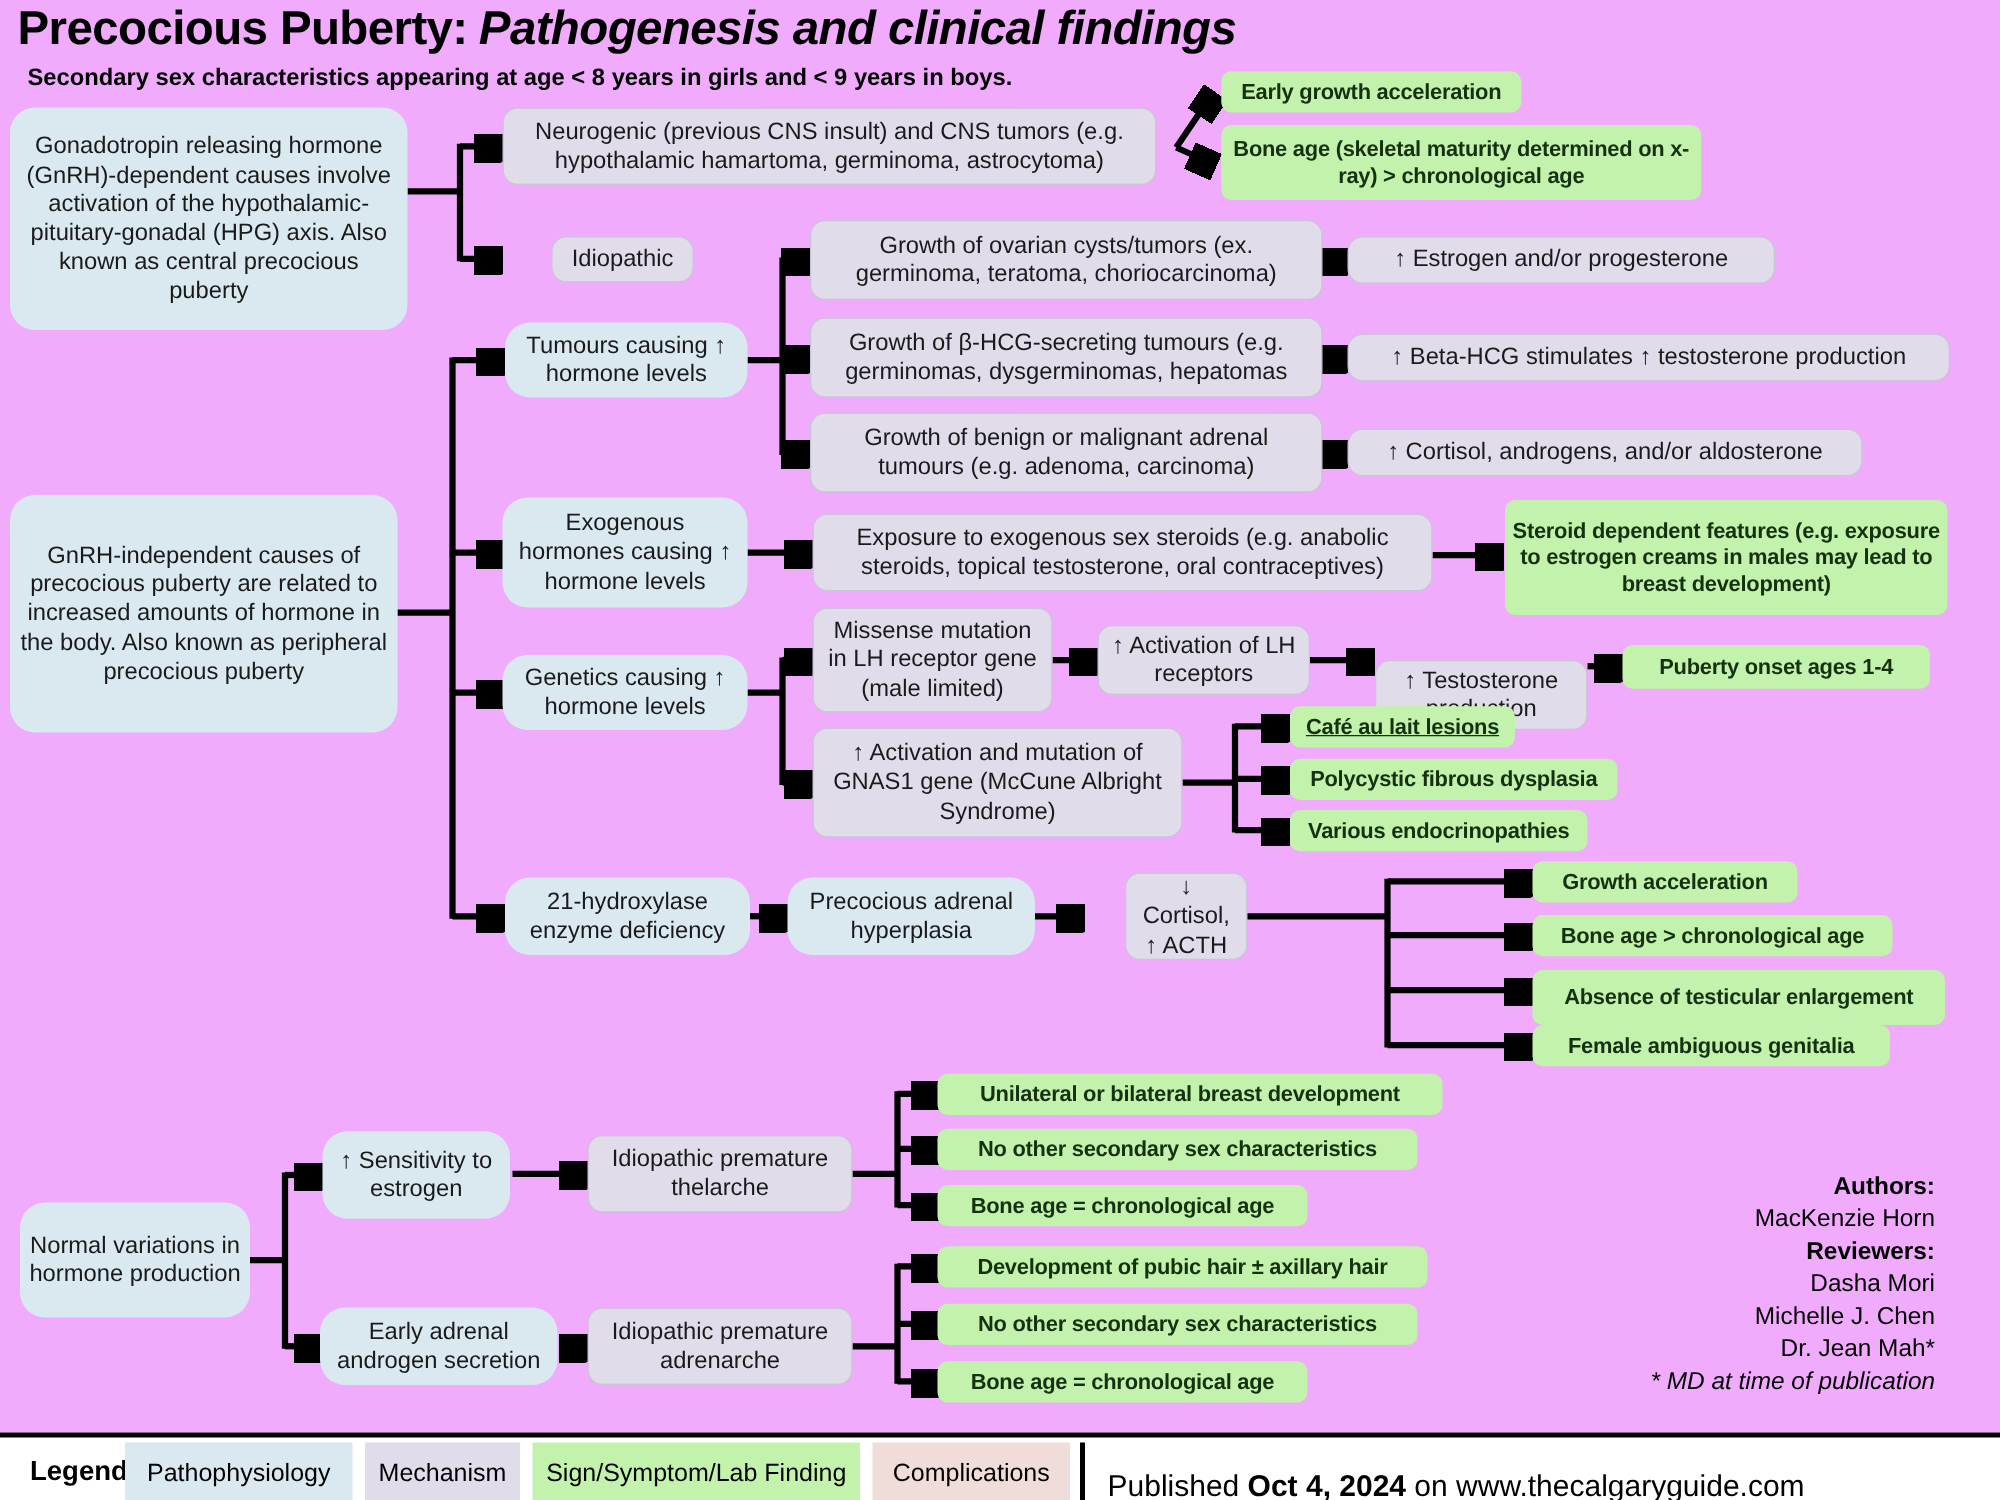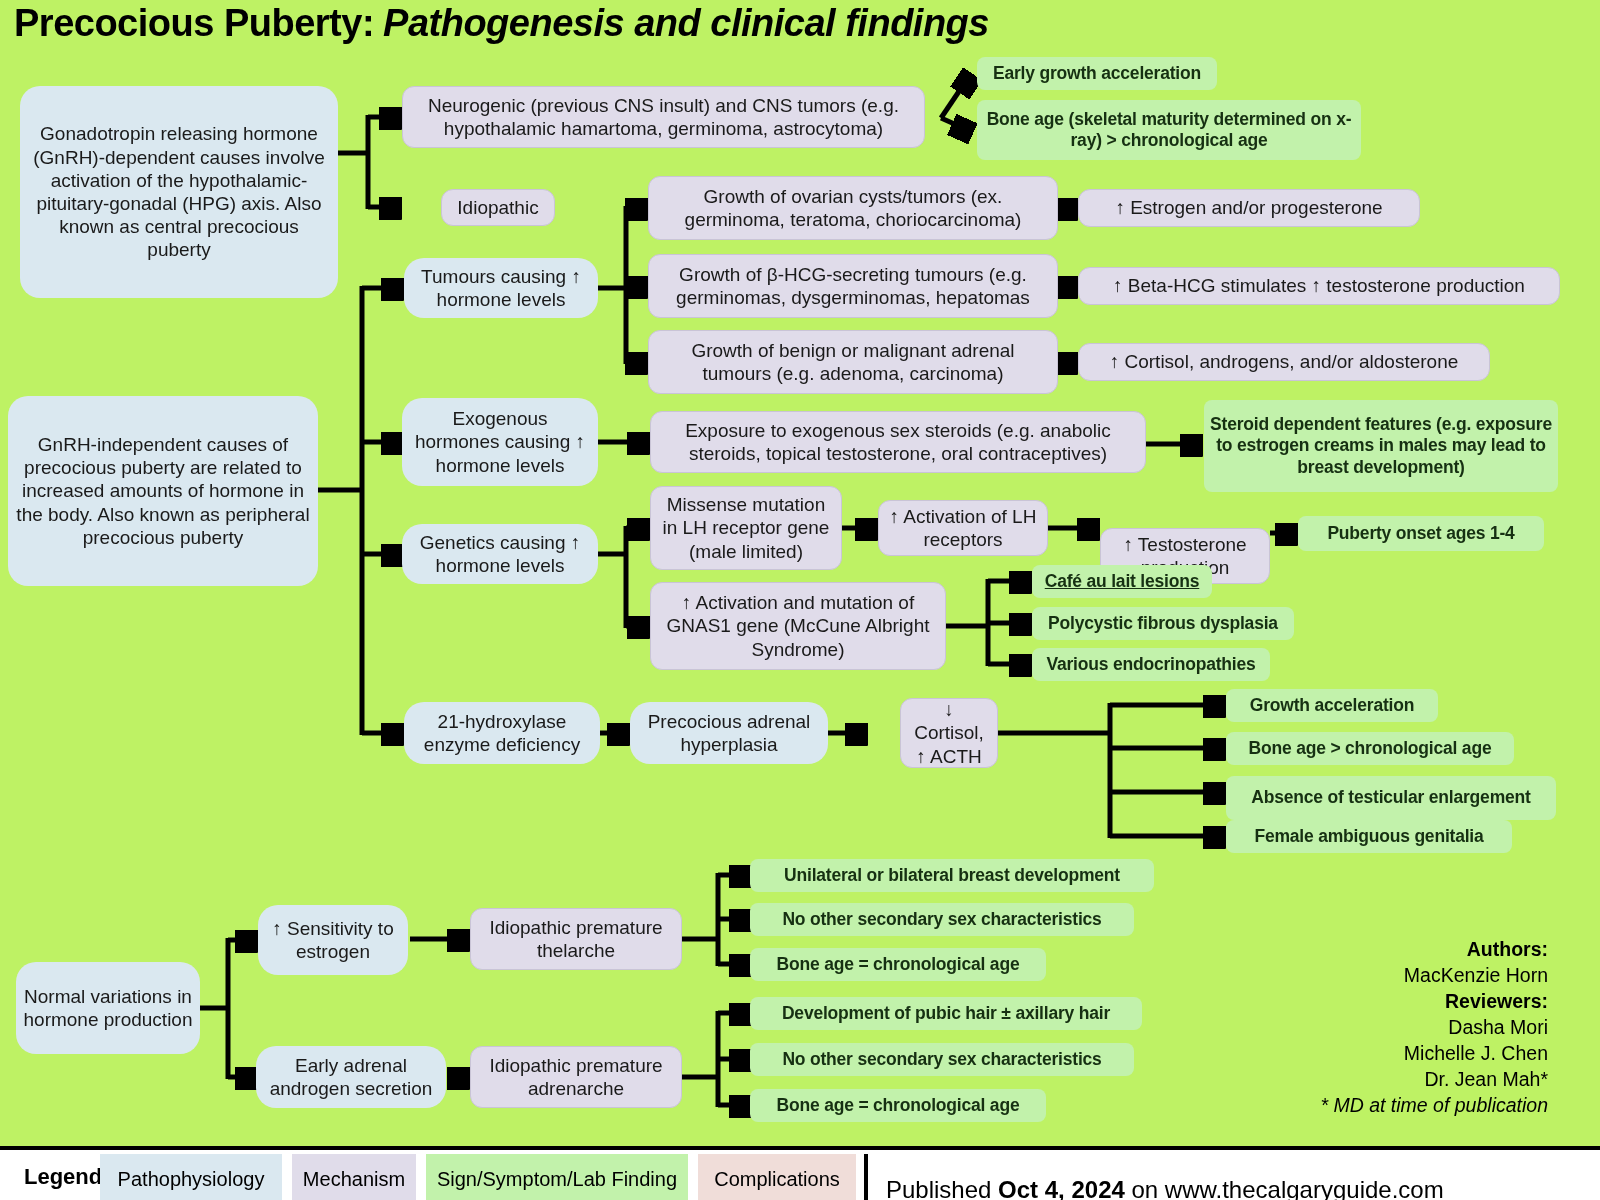--- a/index.html
+++ b/index.html
@@ -1,16 +1,16 @@
 <!DOCTYPE html>
 <html style="--blue: #DAE8F0; --lav: #E0DCEA; --green: #C2F2AB; --pink: #F0DDD9;"><head>
 <meta charset="utf-8">
 <style>
   html,body{margin:0;padding:0;background:#fff;}
-  .canvas{position:relative;width:1600px;height:1200px;background:#bef264;overflow:hidden;
+  .canvas{position:relative;width:1600px;height:1200px;background:#f0abfc;overflow:hidden;
           font-family:"Liberation Sans",sans-serif;color:#1a1a1a;}
   .title{position:absolute;left:14px;top:2px;font-size:38px;font-weight:700;letter-spacing:-0.5px;white-space:nowrap;color:#000;}
   .title .it{font-style:italic;margin-left:9px;}
   .subtitle{position:absolute;left:22px;top:52px;font-size:19px;font-weight:600;color:#000;}
   #edges{position:absolute;left:0;top:0;width:1600px;height:1200px;}
   #edges path{stroke:#000;stroke-width:5;fill:none;}
   .node{position:absolute;display:flex;align-items:center;justify-content:center;text-align:center;
         box-sizing:border-box;line-height:1.22;padding:2px 6px;}
   .blue{background:var(--blue);border-radius:20px;font-size:19px;}
   .lav{background:var(--lav);border-radius:12px;font-size:19px;border:1.5px solid #c9c4d6;}
@@ -30,20 +30,21 @@
   .published{position:absolute;left:886px;top:16px;height:46px;line-height:48px;font-size:24px;white-space:pre;color:#000;}
   .published b{font-weight:700;}
 </style>
 </head>
 <body>
 
 <div class="canvas">
 
   <div class="title"><span>Precocious Puberty:</span><span class="it">Pathogenesis and clinical findings</span></div>
 
+  <div class="subtitle">Secondary sex characteristics appearing at age &lt; 8 years in girls and &lt; 9 years in boys.</div>
 
   <svg id="edges" width="1600" height="1200" viewBox="0 0 1600 1200">
     <defs>
       <marker id="ah" markerWidth="4.6" markerHeight="4.6" refX="3.4" refY="2" orient="auto" markerUnits="strokeWidth">
         <path d="M0,0 L4,2 L0,4 Z" fill="#000" stroke="none"></path>
       </marker>
     </defs>
   <path d="M326 153 L368 153"></path>
       <path d="M368 115 L368 209"></path>
       <path d="M368 117 L396 117" marker-end="url(#ah)"></path>
@@ -98,21 +99,21 @@
       <path d="M718 919 L746 919" marker-end="url(#ah)"></path>
       <path d="M718 964 L746 964" marker-end="url(#ah)"></path>
       <path d="M682 1077 L718 1077"></path>
       <path d="M718 1011 L718 1107"></path>
       <path d="M718 1013 L746 1013" marker-end="url(#ah)"></path>
       <path d="M718 1059 L746 1059" marker-end="url(#ah)"></path>
       <path d="M718 1105 L746 1105" marker-end="url(#ah)"></path>
     </svg>
 
   <div id="nodes">
-      <div class="node blue" style="left: 20px; top: 86px; width: 318px; height: 212px;">Gonadotropin releasing hormone (GnRH)-dependent causes involve activation of the hypothalamic-pituitary-gonadal (HPG) axis. Also known as central precocious puberty</div>
+      <div class="node blue" style="left: 8px; top: 86px; width: 318px; height: 178px;">Gonadotropin releasing hormone (GnRH)-dependent causes involve activation of the hypothalamic-pituitary-gonadal (HPG) axis. Also known as central precocious puberty</div>
       <div class="node blue" style="left: 8px; top: 396px; width: 310px; height: 190px;">GnRH-independent causes of precocious puberty are related to increased amounts of hormone in the body. Also known as peripheral precocious puberty</div>
       <div class="node lav" style="left: 402px; top: 86px; width: 523px; height: 62px;">Neurogenic (previous CNS insult) and CNS tumors (e.g. hypothalamic hamartoma, germinoma, astrocytoma)</div>
       <div class="node lav" style="left: 402px; top: 189px; width: 114px; height: 37px; margin-left: 39px;">Idiopathic</div>
       <div class="node green nw" style="left: 977px; top: 57px; width: 240px; height: 33px;">Early growth acceleration</div>
       <div class="node green" style="left: 977px; top: 100px; width: 384px; height: 60px;">Bone age (skeletal maturity determined on x-ray) &gt; chronological age</div>
       <div class="node blue" style="left: 404px; top: 258px; width: 194px; height: 60px;">Tumours causing ↑ hormone levels</div>
       <div class="node lav" style="left: 648px; top: 176px; width: 410px; height: 64px;">Growth of ovarian cysts/tumors (ex. germinoma, teratoma, choriocarcinoma)</div>
       <div class="node lav nw" style="left: 1078px; top: 189px; width: 342px; height: 38px;">↑ Estrogen and/or progesterone</div>
       <div class="node lav" style="left: 648px; top: 254px; width: 410px; height: 64px;">Growth of β-HCG-secreting tumours (e.g. germinomas, dysgerminomas, hepatomas</div>
       <div class="node lav nw" style="left: 1078px; top: 267px; width: 482px; height: 38px;">↑ Beta-HCG stimulates ↑ testosterone production</div>

